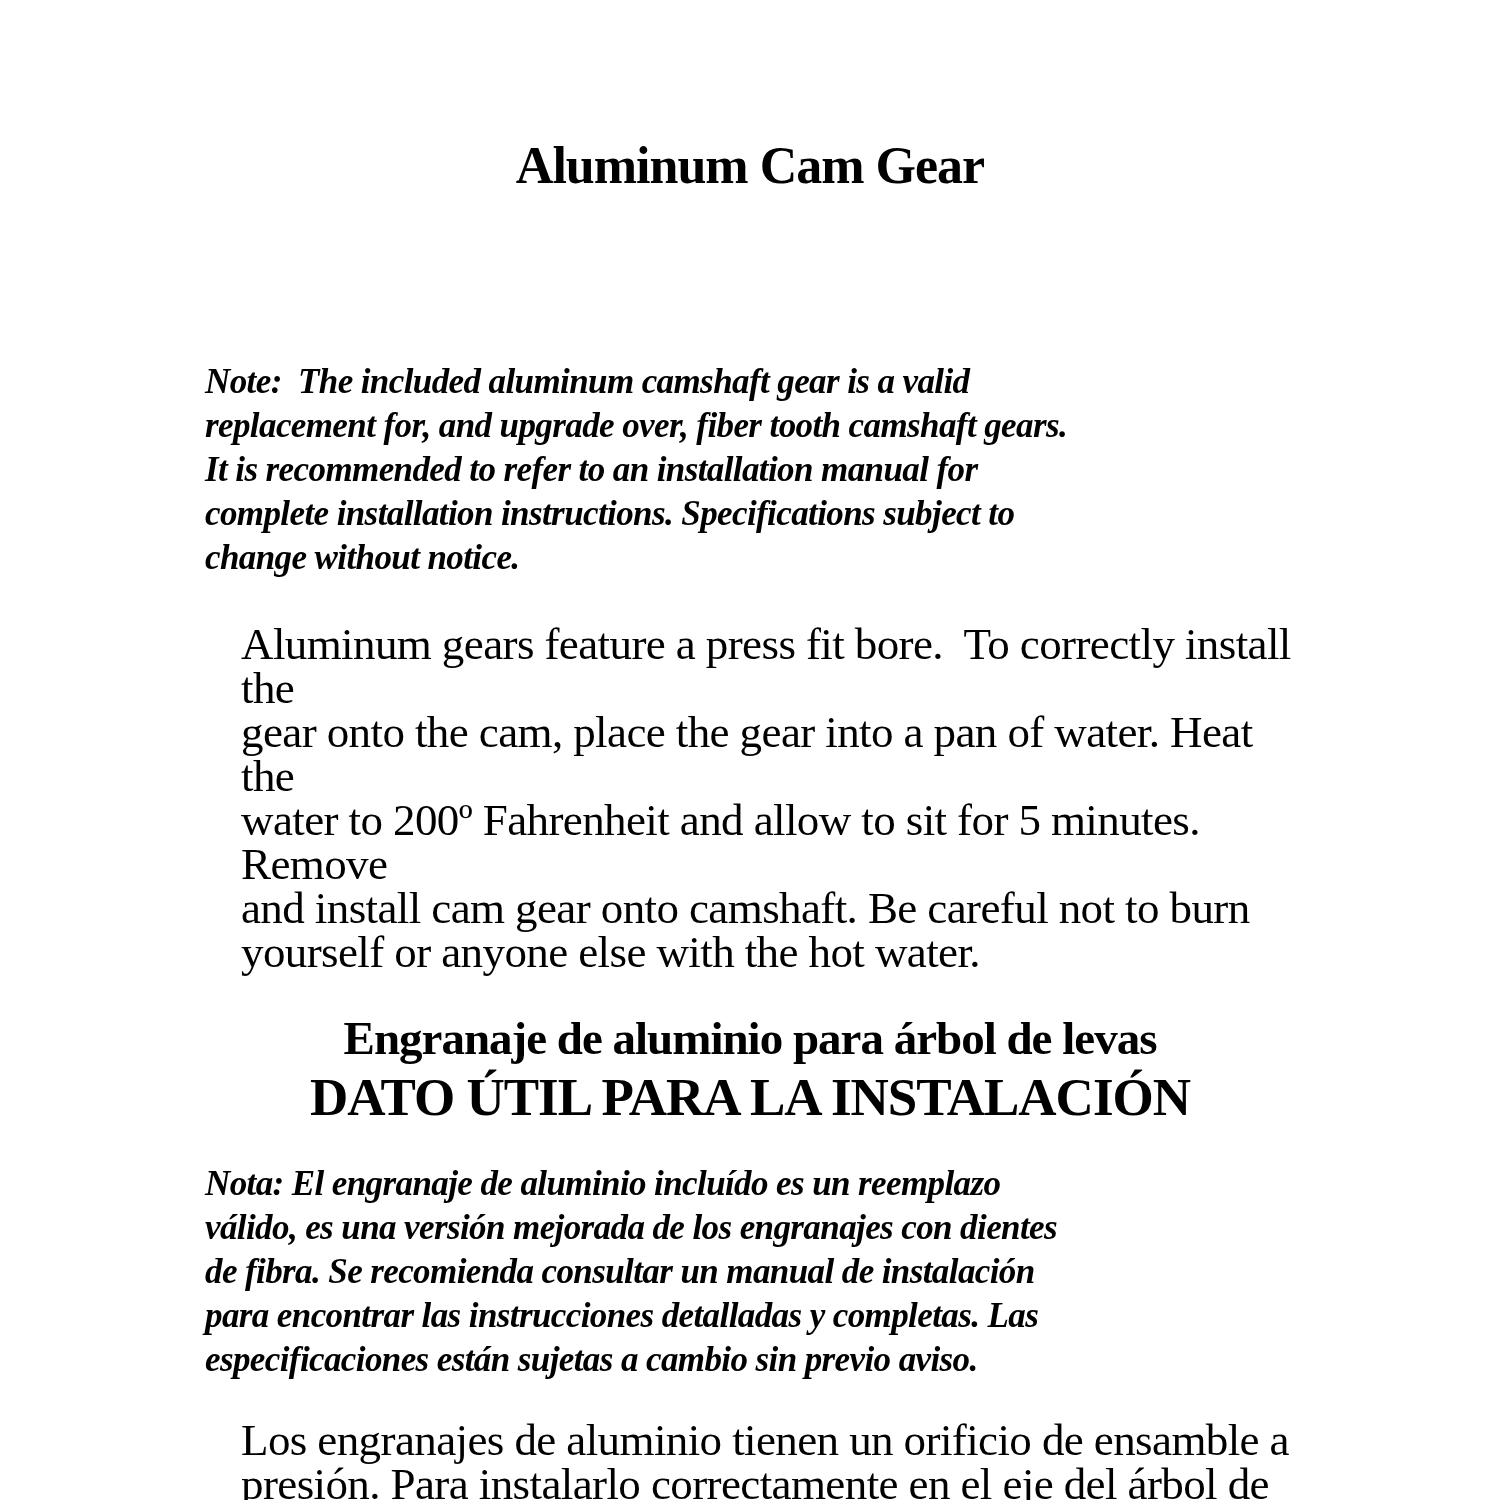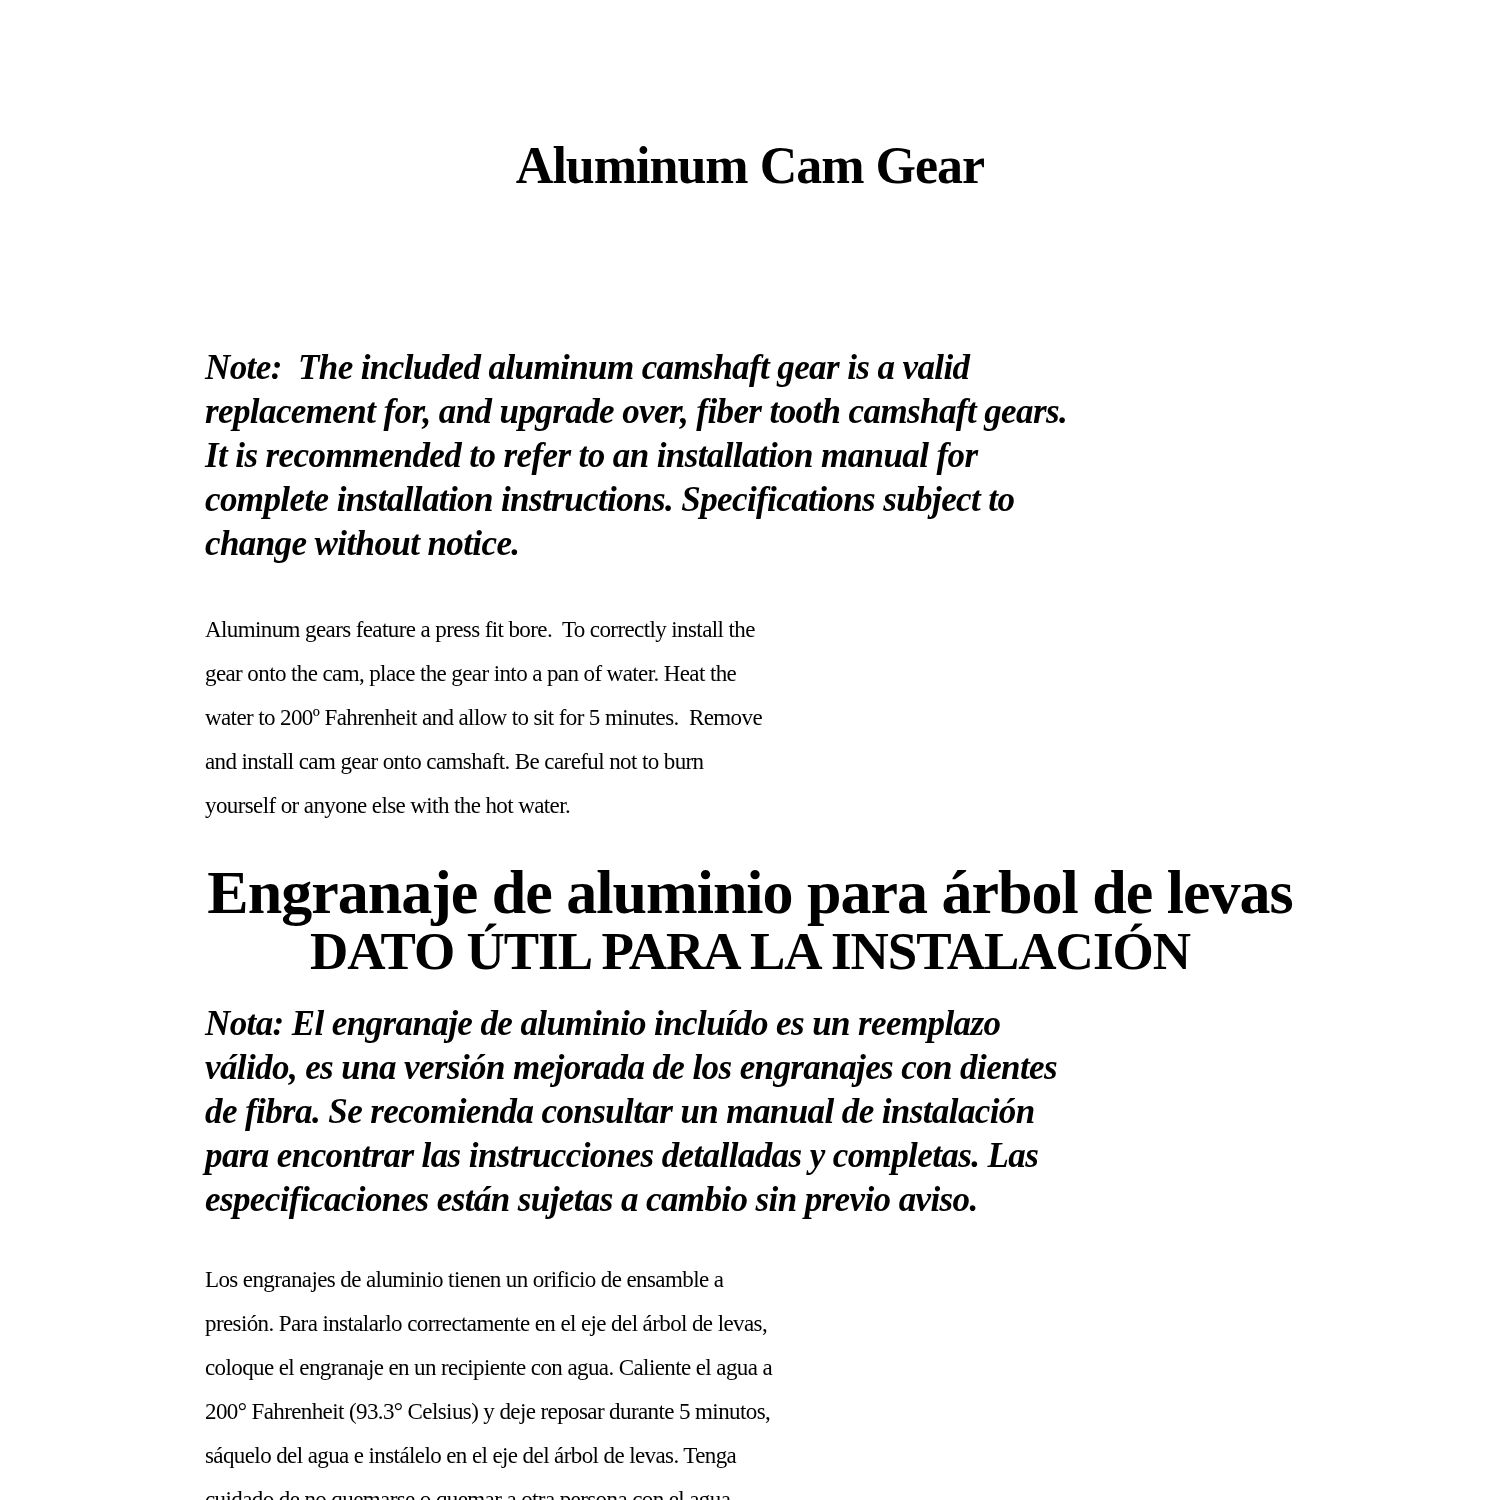--- a/index.html
+++ b/index.html
@@ -25,44 +25,45 @@
     font-weight: bold;
     font-size: 52px;
     line-height: 64px;
     letter-spacing: -1px;
     white-space: pre-wrap;
   }
   .doc-title .line {
     display: block;
   }
   .note-para {
-    margin-top: 20px;
+    margin-top: 34px;
     font-weight: bold;
     font-style: italic;
     font-size: 35px;
     line-height: 44px;
     letter-spacing: -0.6px;
     white-space: pre-wrap;
   }
   .body-para {
     margin-top: 42px;
-    font-size: 23px;
+    font-size: 45px;
     line-height: 44px;
     letter-spacing: -0.6px;
     white-space: pre-wrap;
+    margin-left: 36px;
   }
   .es-title {
     margin-top: 36px;
     text-align: center;
     font-weight: bold;
     letter-spacing: -1px;
   }
   .es-title .line1 {
     display: block;
-    font-size: 62px;
+    font-size: 47px;
     line-height: 56px;
   }
   .es-title .line2 {
     display: block;
     font-size: 53px;
     line-height: 62px;
     text-align: center;
   }
   .note-para.es {
   }

